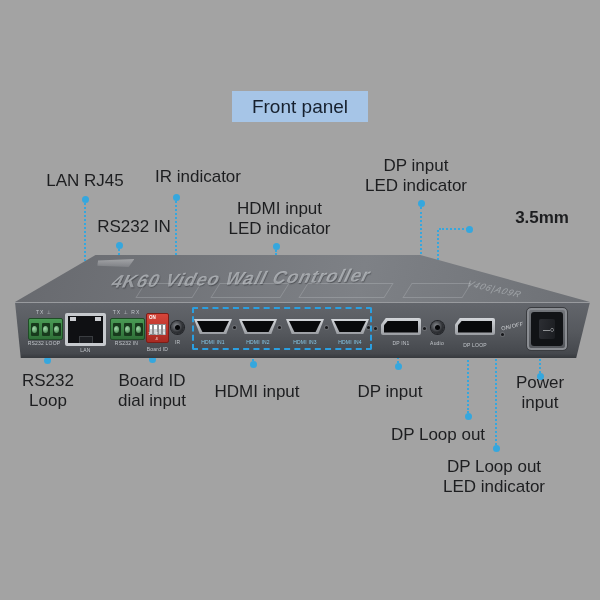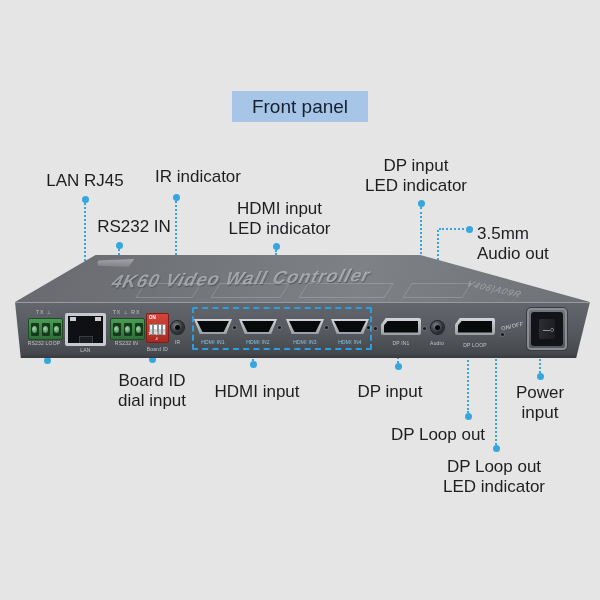--- a/index.html
+++ b/index.html
@@ -1,42 +1,42 @@
 <!DOCTYPE html>
 <html><head>
 <meta charset="utf-8">
 <style>
   html,body{margin:0;padding:0;background:#fff;}
-  .stage{position:relative;width:600px;height:600px;background:#e5e5e5;overflow:hidden;
+  .stage{position:relative;width:600px;height:600px;background:#a3a3a3;overflow:hidden;
          font-family:"Liberation Sans",sans-serif;}
 
   
   .title-box{position:absolute;left:232px;top:91px;width:136px;height:31px;
              background:#a6c5e7;display:flex;align-items:center;justify-content:center;
              font-size:19px;color:#16202e;}
 
   
   .ct{position:absolute;font-size:17px;line-height:20px;color:#1d1e20;text-align:center;}
   .cd{position:absolute;width:7px;height:7px;border-radius:50%;background:#35a7de;}
   .cv{position:absolute;width:0;border-left:2px dotted #35a7de;}
   .ch{position:absolute;height:0;border-top:2px dotted #35a7de;}
   .grp{display:contents;}
 
   .t-lan{left:30px;top:171px;width:110px;}   .d-lan{left:82px;top:196px;}   .l-lan{left:84px;top:203px;height:114px;}
   .t-ir{left:147px;top:167px;width:102px;}   .d-ir{left:173px;top:194px;}   .l-ir{left:175px;top:201px;height:118px;}
   .t-rsin{left:95px;top:217px;width:78px;}   .d-rsin{left:116px;top:242px;} .l-rsin{left:118px;top:249px;height:66px;}
   .t-hled{left:222px;top:199px;width:115px;} .d-hled{left:273px;top:243px;} .l-hled{left:275px;top:250px;height:77px;}
   .t-dled{left:358px;top:156px;width:116px;} .d-dled{left:418px;top:200px;} .l-dled{left:420px;top:207px;height:123px;}
-  .t-aud{left:477px;top:224px;width:92px;text-align:left;}
+  .t-aud{left:477px;top:208px;width:92px;text-align:right;font-weight:bold;}
   .d-aud{left:466px;top:226px;} .lh-aud{left:439px;top:228px;width:29px;} .lv-aud{left:437px;top:230px;height:90px;}
   .t-rsl{left:10px;top:371px;width:76px;}    .d-rsl{left:44px;top:357px;}   .l-rsl{left:46px;top:344px;height:13px;}
   .t-bid{left:100px;top:371px;width:104px;}  .d-bid{left:149px;top:356px;}  .l-bid{left:151px;top:346px;height:10px;}
   .t-hin{left:205px;top:382px;width:104px;}  .d-hin{left:250px;top:361px;}  .l-hin{left:252px;top:350px;height:11px;}
   .t-din{left:346px;top:382px;width:88px;}   .d-din{left:395px;top:363px;}  .l-din{left:397px;top:340px;height:23px;}
-  .t-pwr{left:506px;top:383px;width:68px;}   .d-pwr{left:537px;top:373px;}  .l-pwr{left:539px;top:352px;height:21px;}
+  .t-pwr{left:506px;top:373px;width:68px;}   .d-pwr{left:537px;top:373px;}  .l-pwr{left:539px;top:352px;height:21px;}
   .t-dlp{left:387px;top:425px;width:102px;}  .d-dlp{left:465px;top:413px;}  .l-dlp{left:467px;top:341px;height:72px;}
   .t-dll{left:433px;top:457px;width:122px;}  .d-dll{left:493px;top:445px;}  .l-dll{left:495px;top:350px;height:95px;}
 
   
   .device{position:absolute;left:15px;top:255px;width:575px;height:103px;}
   .dev-top{position:absolute;left:0;top:0;width:575px;height:47px;
            background:linear-gradient(105deg,#67696e,#7e8186 60%,#6d7075);
            clip-path:polygon(14% 0,70.5% 0,100% 100%,0 100%);}
   .logo{position:absolute;left:82px;top:4px;width:36px;height:8px;opacity:.6;
         background:linear-gradient(rgba(255,255,255,.6),rgba(255,255,255,.2));
@@ -164,29 +164,30 @@
       <span style="display:block">DP input</span>
       <span style="display:block">LED  indicator</span>
     </div>
     <div class="cd d-dled"></div>
     <div class="cv l-dled"></div>
   </div>
 
   <div class="grp">
     <div class="ct t-aud">
       <span style="display:block">3.5mm</span>
-      <span style="display:block">Audio out</span>
     </div>
     <div class="cd d-aud"></div>
     <div class="ch lh-aud"></div>
     <div class="cv lv-aud"></div>
   </div>
 
   <div class="grp">
     <div class="ct t-rsl">
+      <span style="display:block">RS232</span>
+      <span style="display:block">Loop</span>
     </div>
     <div class="cd d-rsl"></div>
     <div class="cv l-rsl"></div>
   </div>
 
   <div class="grp">
     <div class="ct t-bid">
       <span style="display:block">Board ID</span>
       <span style="display:block">dial input</span>
     </div>

